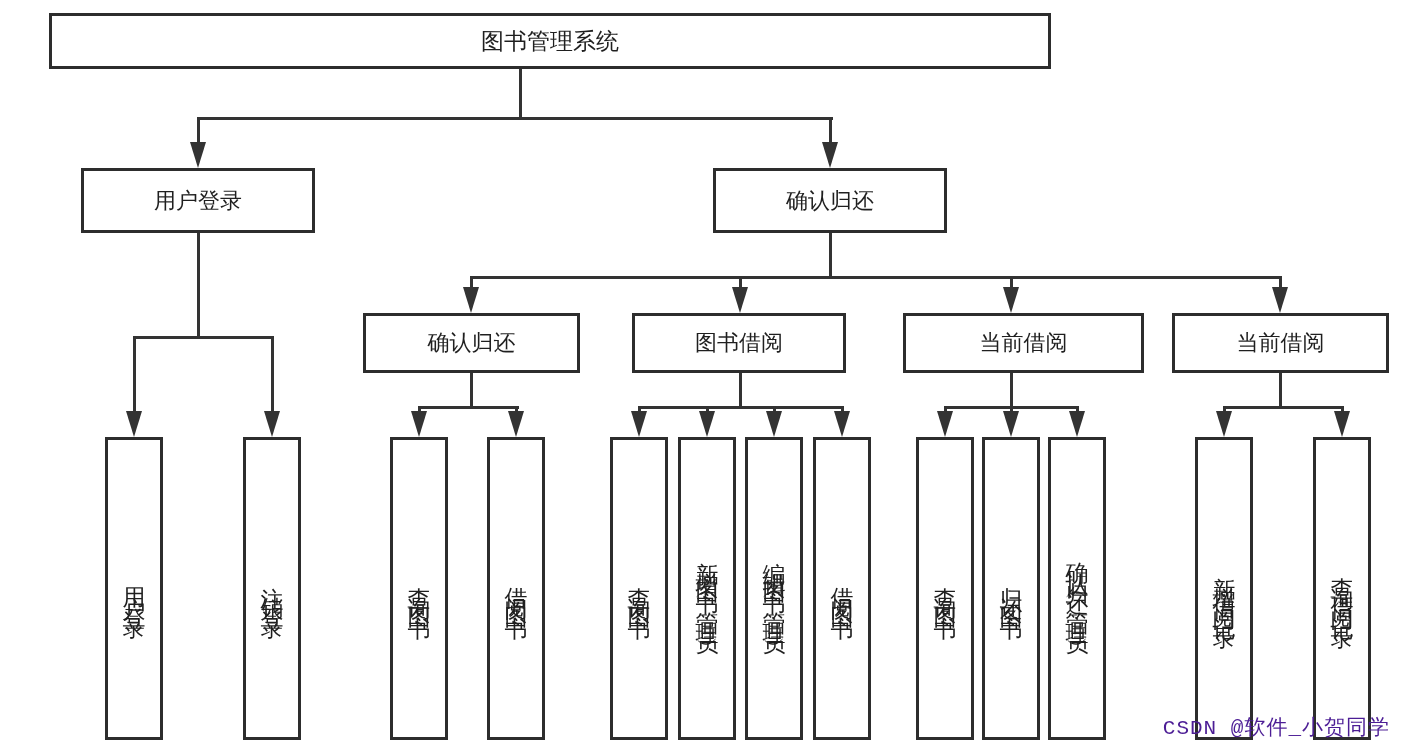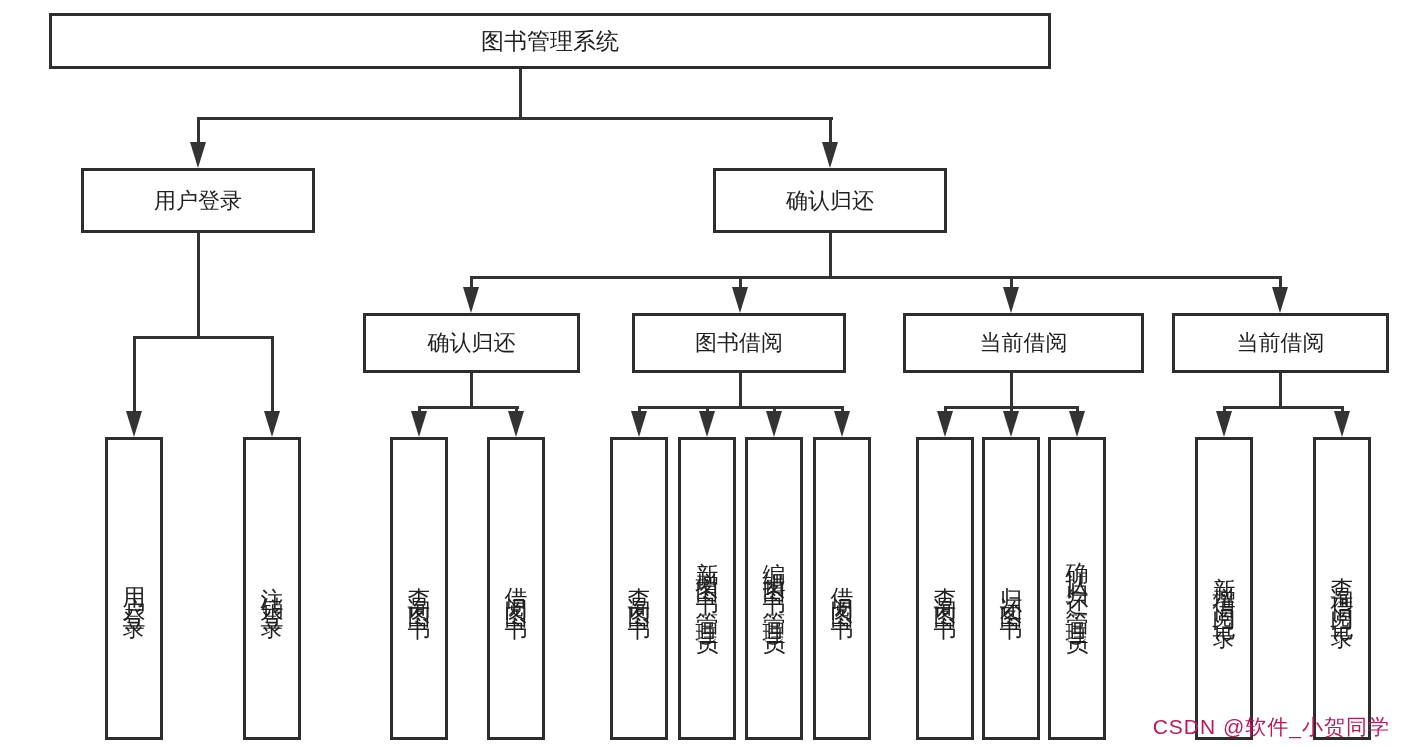--- a/index.html
+++ b/index.html
@@ -35,24 +35,25 @@
     position:absolute;width:0;height:0;
     border-left:8px solid transparent;
     border-right:8px solid transparent;
     border-top:26px solid #333333;
     z-index:1;
   }
   .watermark{
     position:absolute;
     right:15px;bottom:6px;
     font-size:21px;
-    color:#be185d;
+    color:#4c1d95;
     letter-spacing:1px;
     z-index:3;
     white-space:nowrap;
+    font-family:Liberation Mono, monospace;
   }
 </style>
 </head>
 <body>
 
 <div class="canvas">
 
   <div class="vline" style="left:519px;top:68px;height:51px;"></div>
 
   <div class="hline" style="left:197px;top:117px;width:636px;"></div>

